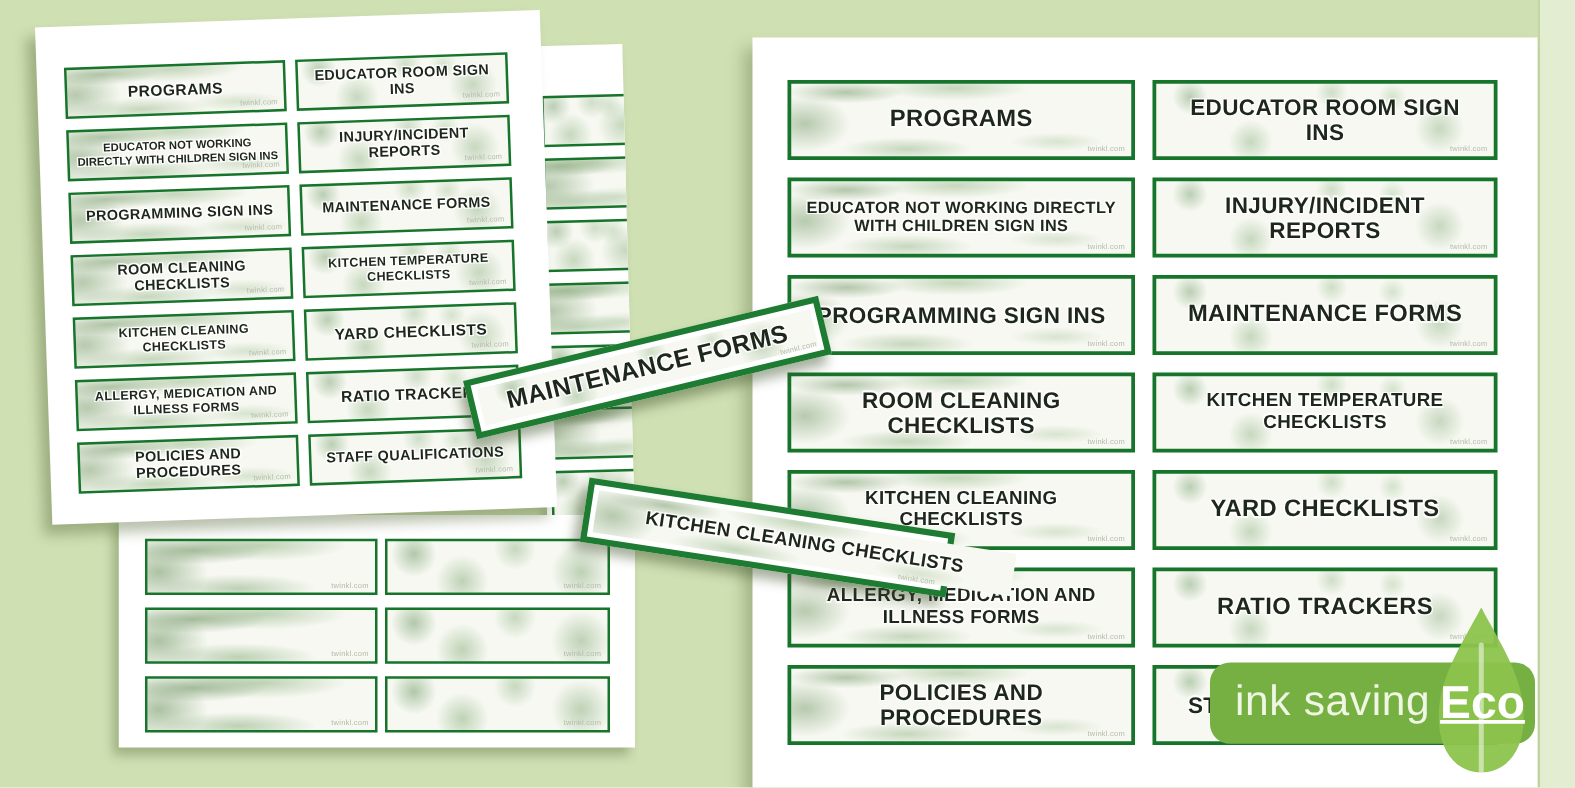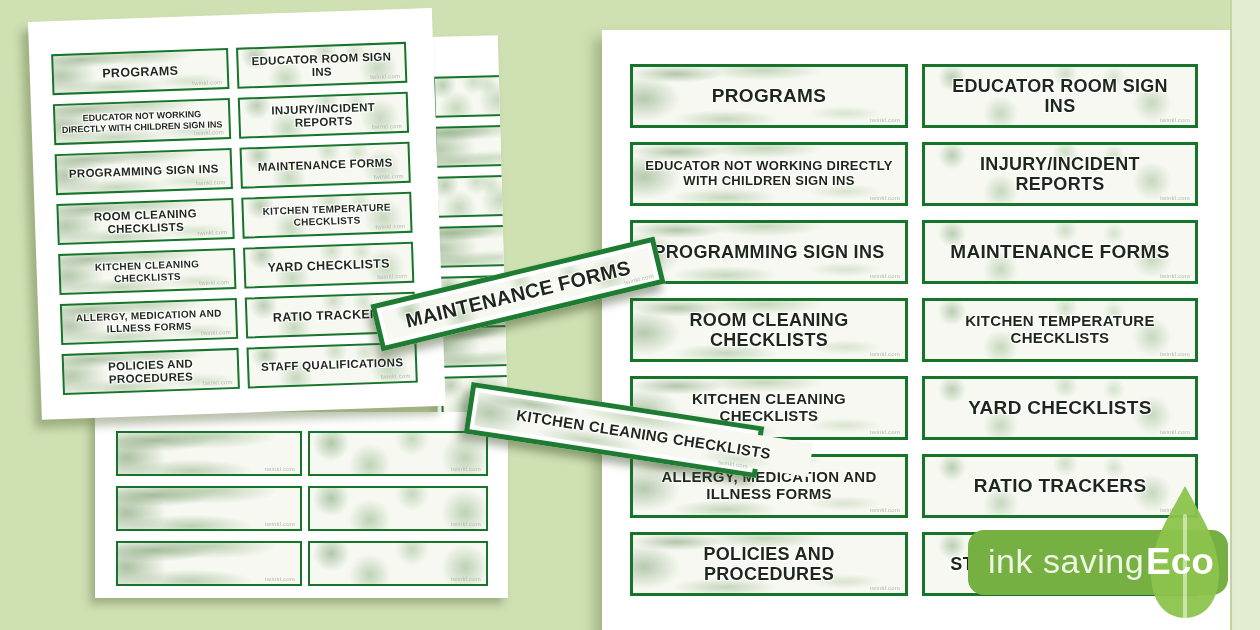--- a/index.html
+++ b/index.html
@@ -89,21 +89,21 @@
   #flA .txt{font-size:20px;}
   #flB{left:466px;top:404px;width:296px;height:52px;transform:rotate(8.7deg);z-index:5;}
   #flB .inner{padding:0 30px;}
   #flB .txt{font-size:15px;}
 
   
   #badge-rect{position:absolute;left:968px;top:530px;width:260px;height:65px;border-radius:16px;background:#76b043;z-index:6;}
   #badge-rect .ink{display:block;padding-left:20px;font-size:34px;line-height:63px;color:#eff6e3;letter-spacing:.5px;}
   #badge-leaf{position:absolute;left:1146px;top:484px;width:78px;height:150px;z-index:7;}
   #badge-eco{position:absolute;left:1146px;top:530px;width:80px;height:65px;z-index:8;
-             font-size:37px;font-weight:bold;color:#ffffff;text-align:left;line-height:63px;}
+             font-size:37px;font-weight:bold;color:#ffffff;text-align:center;line-height:63px;text-decoration:underline;}
 </style>
 </head>
 <body>
 
 <div id="stage">
 
   <div class="strip"></div>
 
   <div class="sheet" id="p3">
     <div class="col">

